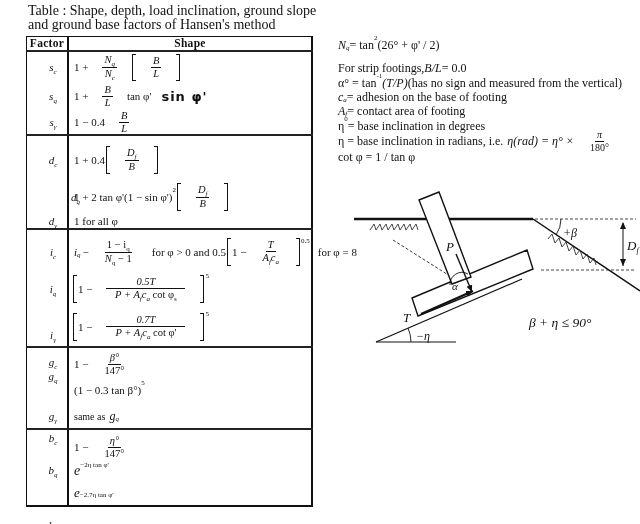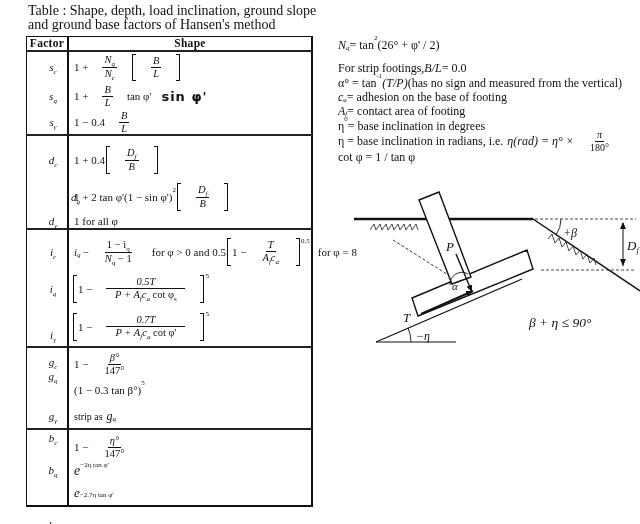--- a/index.html
+++ b/index.html
@@ -166,21 +166,21 @@
 </div>
 
 <div class="fac" style="top:360px;margin-top:8px;"><span>g</span><span class="sb">q</span></div>
 <div class="fm" style="top:376px;">
   <span>(1 − 0.3 tan β°)</span>
     <span class="sp">5</span>
 </div>
 
 <div class="fac" style="top:408px;"><span>g</span><span class="sb">γ</span></div>
 <div class="fm" style="top:402px;font-size:10px;">
-  <span>strip as</span>
+  <span>same as</span>
     <span class="gap"></span>
     <span class="v" style="font-size:12px;">g</span>
     <span class="sb v">q</span>
 </div>
 
 <div class="fac" style="top:430px;"><span>b</span><span class="sb">c</span></div>
 <div class="fm" style="top:433px;">
   <span>1 −</span>
   <span class="frac">
       <span class="n v">η°</span>

